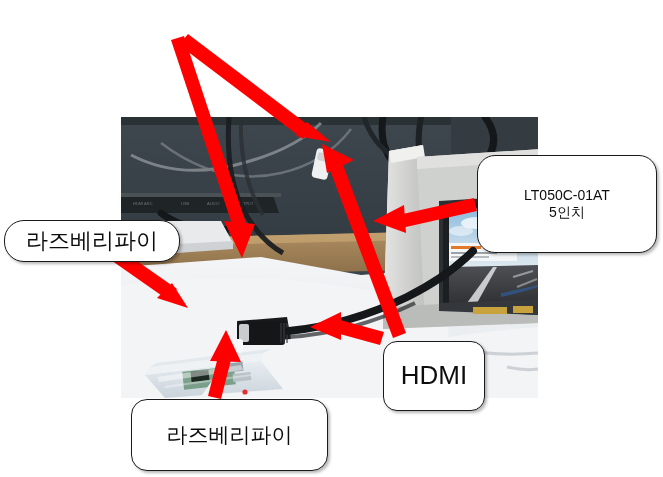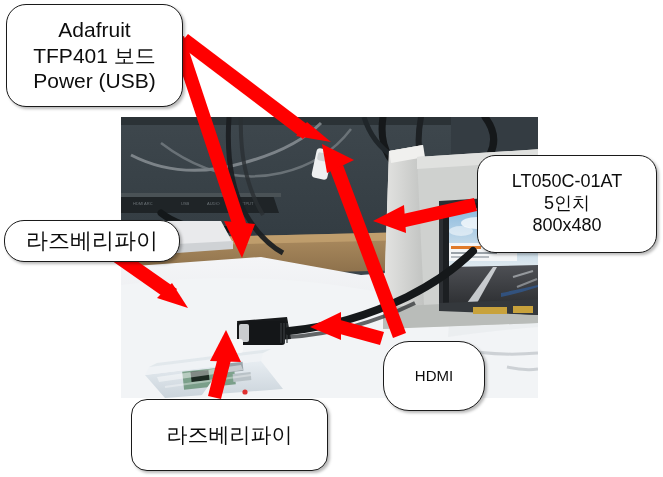--- a/index.html
+++ b/index.html
@@ -63,34 +63,34 @@
 
   #callout-adafruit {
     left: 6px;  top: 4px;
     width: 177px; height: 103px;
     font-size: 21px;
     border-radius: 20px;
   }
   #callout-lcd {
     left: 477px; top: 155px;
     width: 180px; height: 98px;
-    font-size: 18px;
+    font-size: 14px;
     border-radius: 18px;
   }
   #callout-rpi {
     left: 4px;  top: 220px;
     width: 176px; height: 42px;
     font-size: 22px;
     border-radius: 20px;
   }
   #callout-hdmi {
     left: 383px; top: 341px;
     width: 102px; height: 70px;
-    font-size: 15px;
-    border-radius: 26px;
+    font-size: 26px;
+    border-radius: 14px;
   }
   #callout-rpipower {
     left: 131px; top: 399px;
     width: 197px; height: 72px;
     font-size: 21px;
     border-radius: 16px;
   }
 </style>
 </head>
 <body>
@@ -284,30 +284,24 @@
         <path d="M310 327 L341 312 L341 340 Z"></path>
       </g>
 
       <g>
         <path d="M393 338 L330 170 L343 165 L406 333 Z"></path>
         <path d="M322 144 L354 160 L327 173 Z"></path>
       </g>
     </g>
   </svg>
 
-  <div class="callout" id="callout-adafruit">
-    <span class="ln">Adafruit</span>
-    <span class="ln">TFP401 보드</span>
-    <span class="ln">Power (USB)</span>
-  </div>
 
   <div class="callout" id="callout-lcd">
     <span class="ln">LT050C-01AT</span>
     <span class="ln">5인치</span>
-    <span class="ln">800x480</span>
   </div>
 
   <div class="callout" id="callout-rpi">
     <span class="ln">라즈베리파이</span>
   </div>
 
   <div class="callout" id="callout-hdmi">
     <span class="ln">HDMI</span>
   </div>
 

